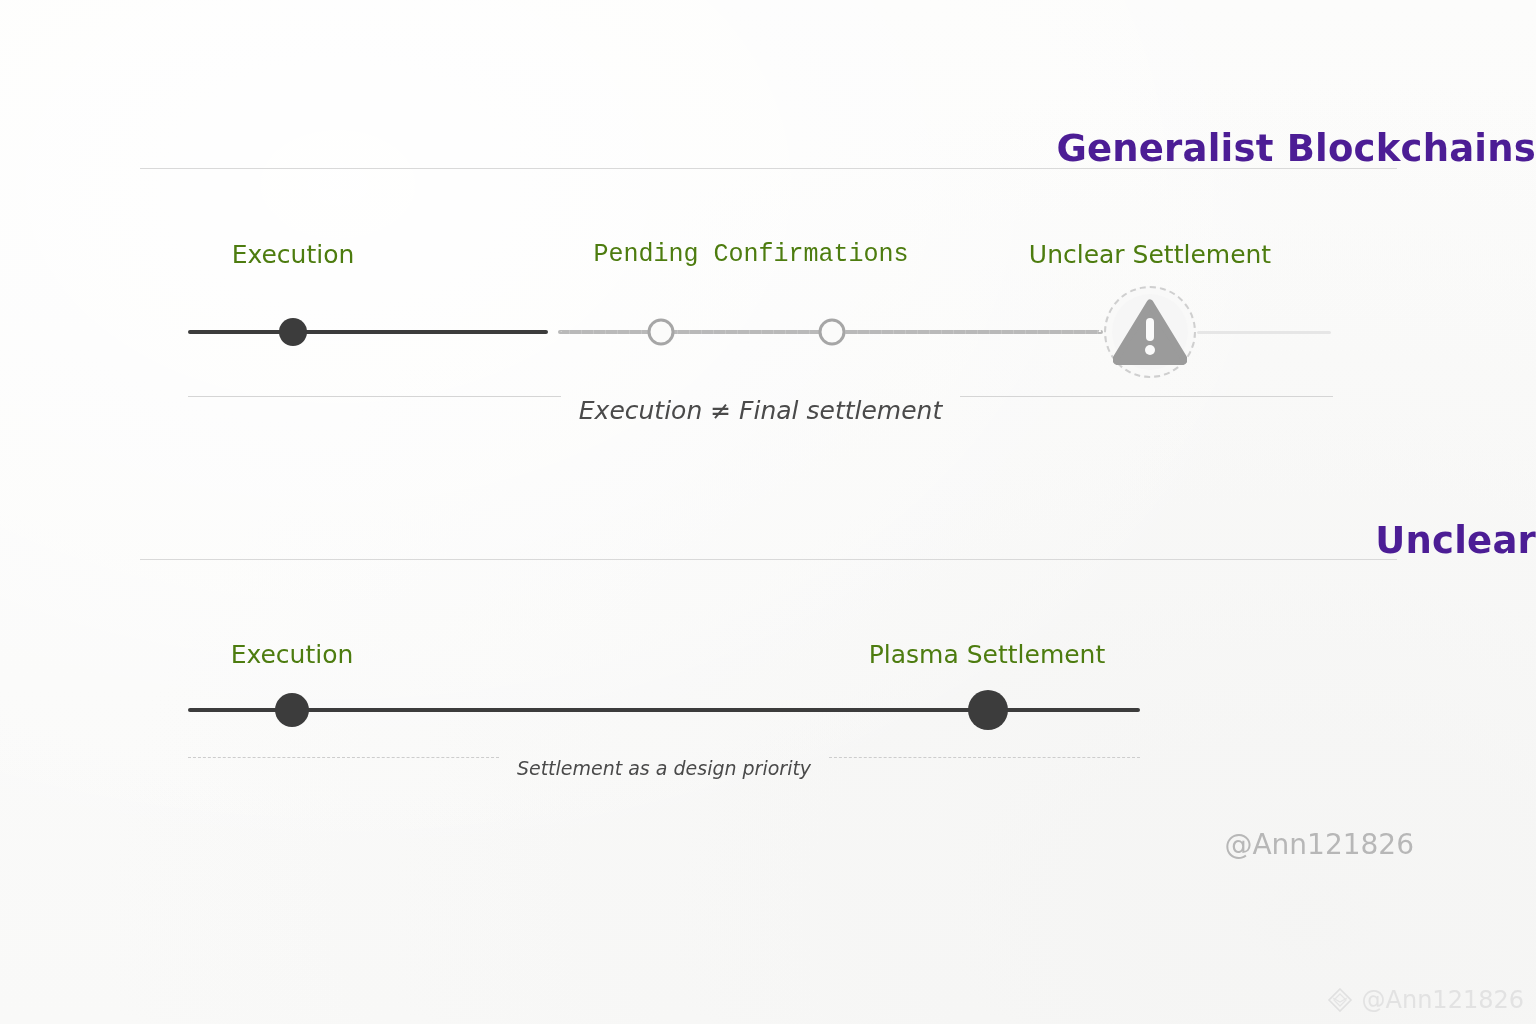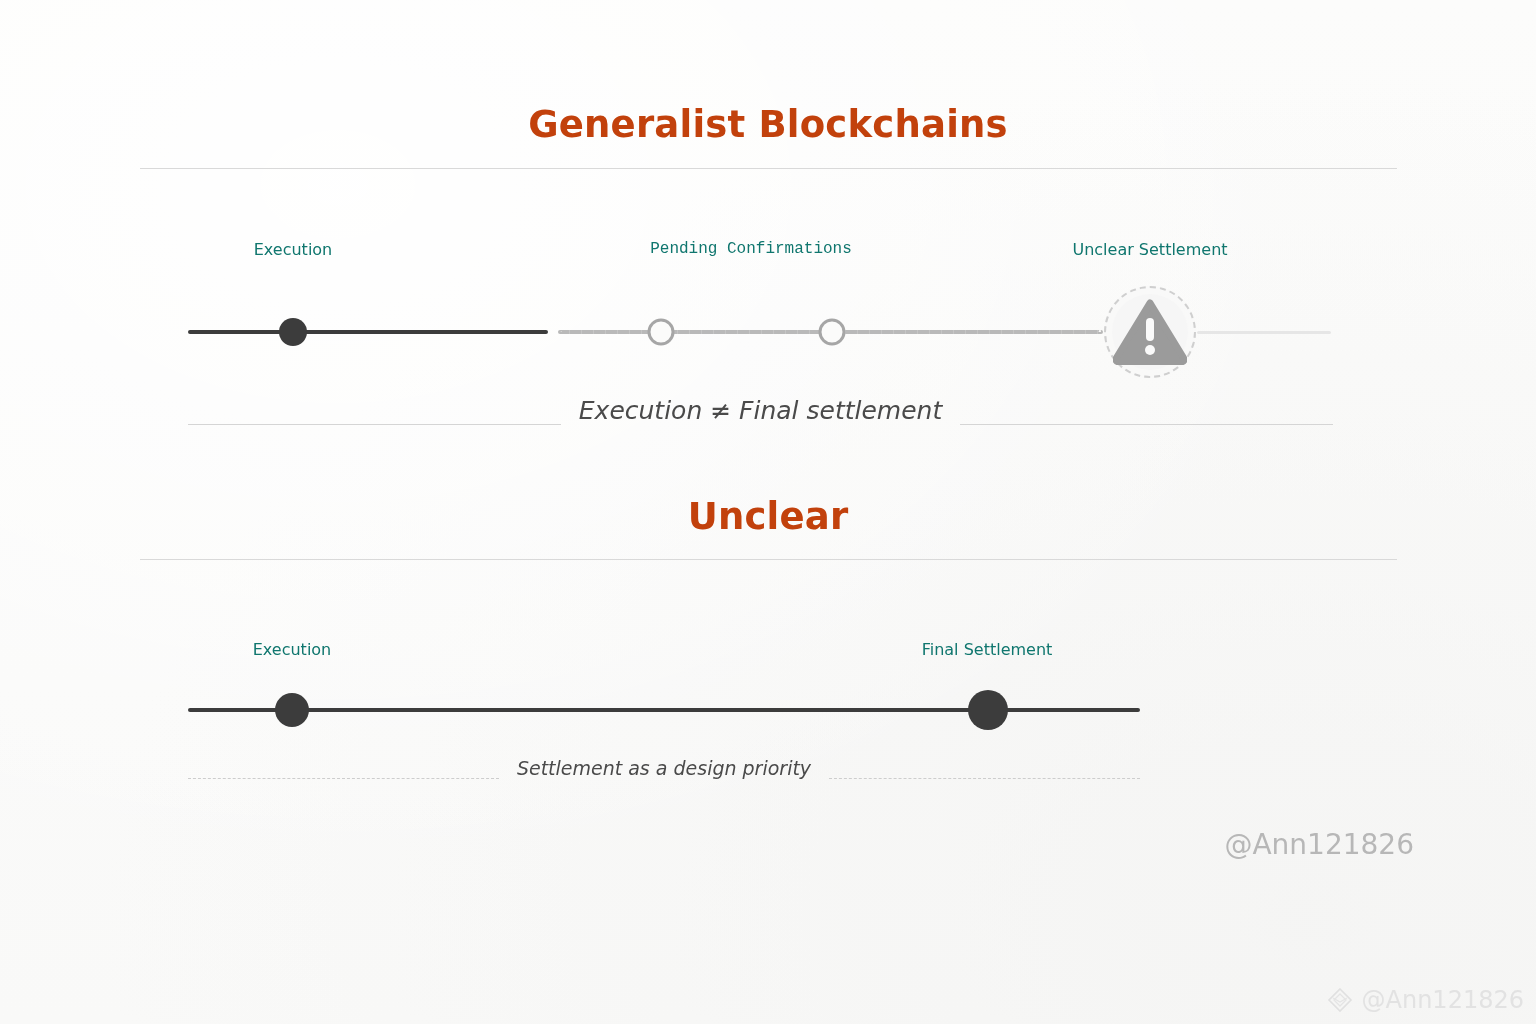--- a/index.html
+++ b/index.html
@@ -30,25 +30,26 @@
   .stage {
     position: absolute;
     inset: 0;
   }
 
   
   .section-title {
     position: absolute;
     left: 0;
     width: 1536px;
-    text-align: center;
-    color: #c2410c;
+    text-align: right;
+    color: #4c1d95;
     font-weight: bold;
     letter-spacing: 0.2px;
     white-space: nowrap;
+    margin-top: 24px;
   }
   #title-generalist { top: 103px; font-size: 37px; }
   #title-plasma     { top: 495px; font-size: 37px; }
 
   .section-rule {
     position: absolute;
     left: 140px;
     width: 1257px;
     height: 1px;
     background: #d9d9d9;
@@ -59,22 +60,22 @@
   
   .timeline {
     position: absolute;
   }
   #timeline-generalist { left: 0; top: 232px; width: 1536px; height: 130px; }
   #timeline-plasma     { left: 0; top: 630px; width: 1536px; height: 110px; }
 
   .node-label {
     position: absolute;
     transform: translateX(-50%);
-    color: #0f766e;
-    font-size: 16px;
+    color: #4d7c0f;
+    font-size: 25px;
     white-space: nowrap;
   }
 
   .track {
     position: absolute;
     height: 4px;
     border-radius: 2px;
   }
   .track-solid   { background: #3c3c3c; }
   .track-dashed {
@@ -121,21 +122,21 @@
     position: absolute;
     left: 50%;
     top: 50%;
     transform: translate(-50%, -50%);
   }
 
   
   .caption-row {
     position: absolute;
     display: flex;
-    align-items: flex-end;
+    align-items: flex-start;
     gap: 18px;
   }
   #caption-generalist { left: 188px; top: 396px; width: 1145px; }
   #caption-plasma     { left: 188px; top: 757px; width: 952px; }
 
   .caption-line {
     flex: 1 1 auto;
     height: 1px;
   }
   .caption-line.solidish { background: #d5d5d5; }
@@ -221,21 +222,21 @@
     <span class="caption-text">Execution ≠ Final settlement</span>
     <span class="caption-line solidish"></span>
   </div>
 
   <div class="section-title" id="title-plasma">Unclear</div>
   <div class="section-rule" id="rule-plasma"></div>
 
   <div class="timeline" id="timeline-plasma">
 
     <div class="node-label" style="left:292px; top:10px;">Execution</div>
-    <div class="node-label" style="left:987px; top:10px;">Final Settlement</div>
+    <div class="node-label" style="left:987px; top:10px;">Plasma Settlement</div>
 
     <div class="track track-solid" style="left:188px; top:78px; width:952px;"></div>
 
     <div class="dot dot-filled" style="left:292px; top:80px; width:34px; height:34px;"></div>
     <div class="dot dot-filled" style="left:988px; top:80px; width:40px; height:40px;"></div>
   </div>
 
   <div class="caption-row" id="caption-plasma">
     <span class="caption-line dotty"></span>
     <span class="caption-text">Settlement as a design priority</span>

